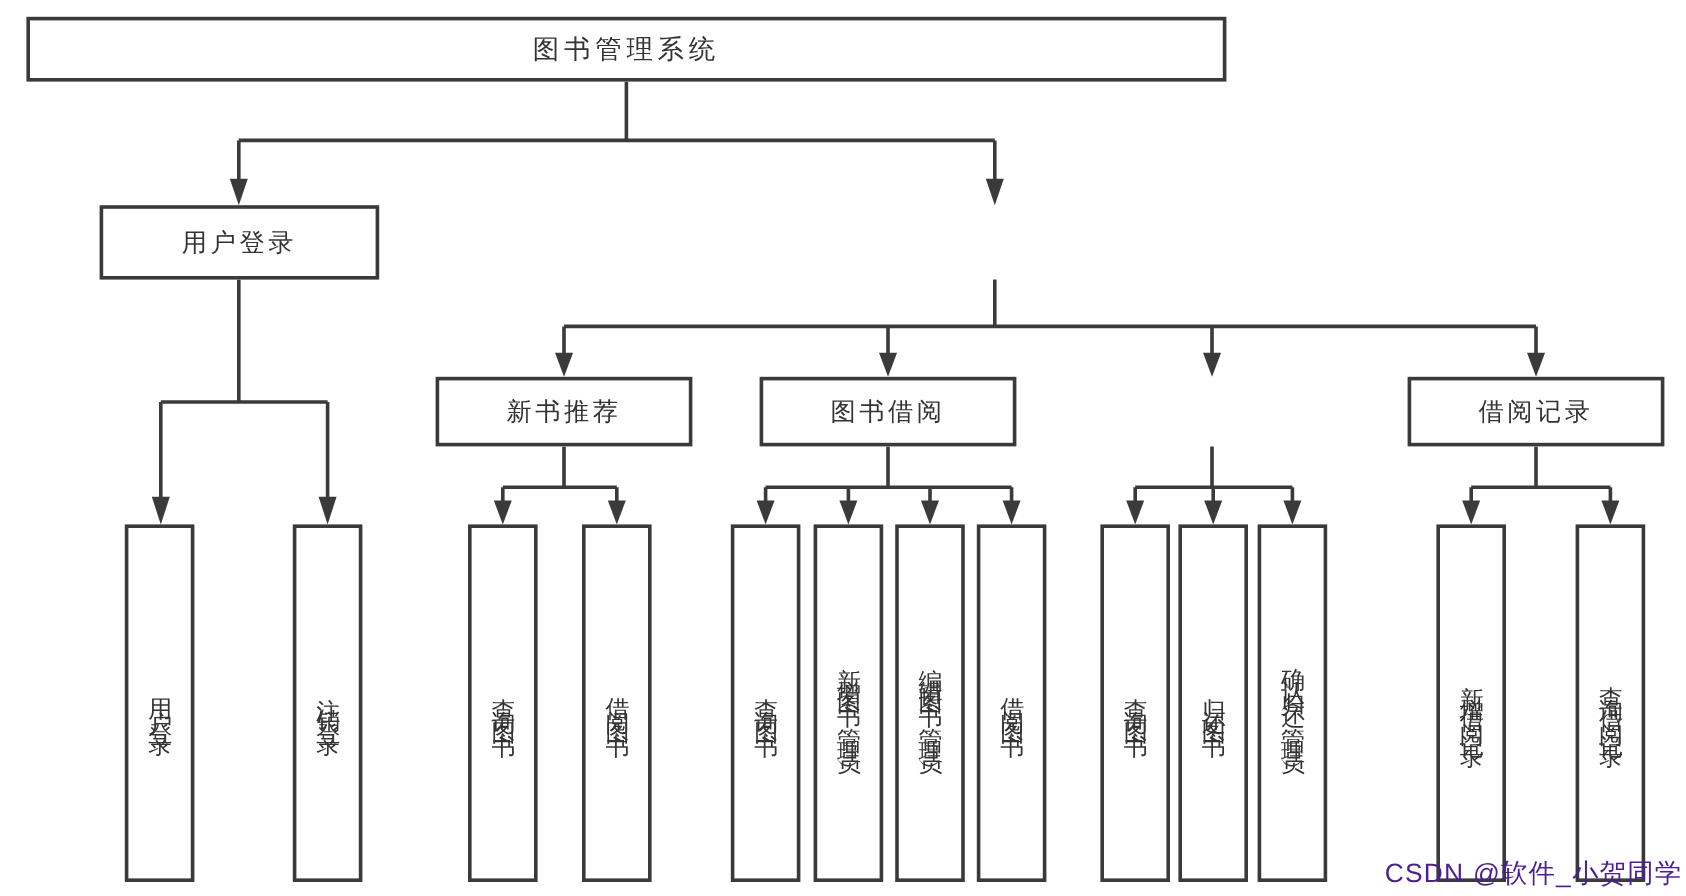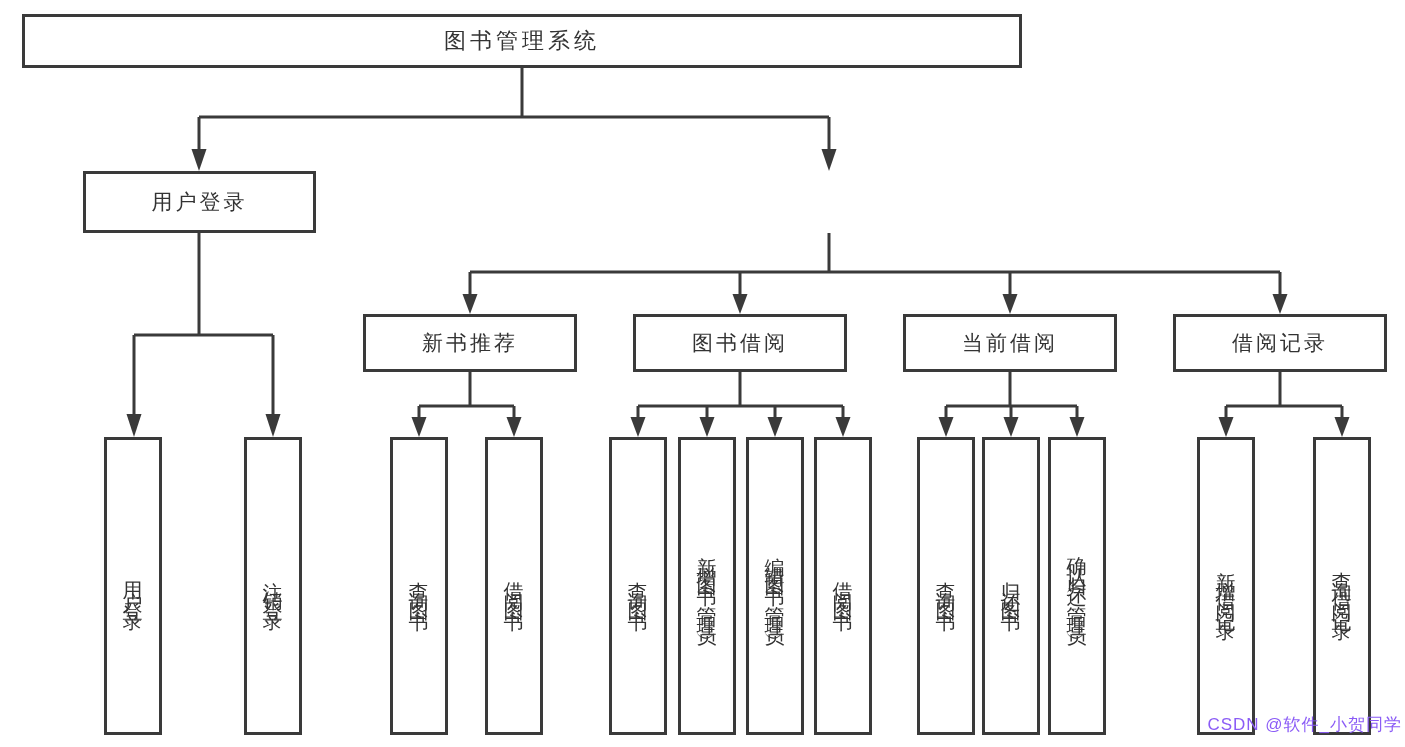--- a/index.html
+++ b/index.html
@@ -37,22 +37,22 @@
     font-size: 20px;
     letter-spacing: 10px;
     line-height: 1;
     white-space: nowrap;
   }
   .watermark {
     position: absolute;
     top: 713px;
     right: 3px;
     z-index: 3;
-    font-size: 17px;
-    color: #8b5cf6;
+    font-size: 22px;
+    color: #4c1d95;
     letter-spacing: 1px;
     white-space: nowrap;
     margin-left: 35px;
   }
 </style>
 </head>
 <body>
 
 <div id="canvas">
 
@@ -96,23 +96,20 @@
   <div class="node hlabel" style="left:83px; top:171px; width:233px; height:62px;">
     <span>用户登录</span>
   </div>
 
   <div class="node hlabel" style="left:363px; top:314px; width:214px; height:58px;">
     <span>新书推荐</span>
   </div>
   <div class="node hlabel" style="left:633px; top:314px; width:214px; height:58px;">
     <span>图书借阅</span>
   </div>
-  <div class="node hlabel" style="left:903px; top:314px; width:214px; height:58px;">
-    <span>当前借阅</span>
-  </div>
   <div class="node hlabel" style="left:1173px; top:314px; width:214px; height:58px;font-family:Liberation Serif, serif;">
     <span>借阅记录</span>
   </div>
 
   <div class="node leaf" style="left:104px;">
     <span class="vtext">用户登录</span>
   </div>
   <div class="node leaf" style="left:244px;">
     <span class="vtext">注销登录</span>
   </div>

